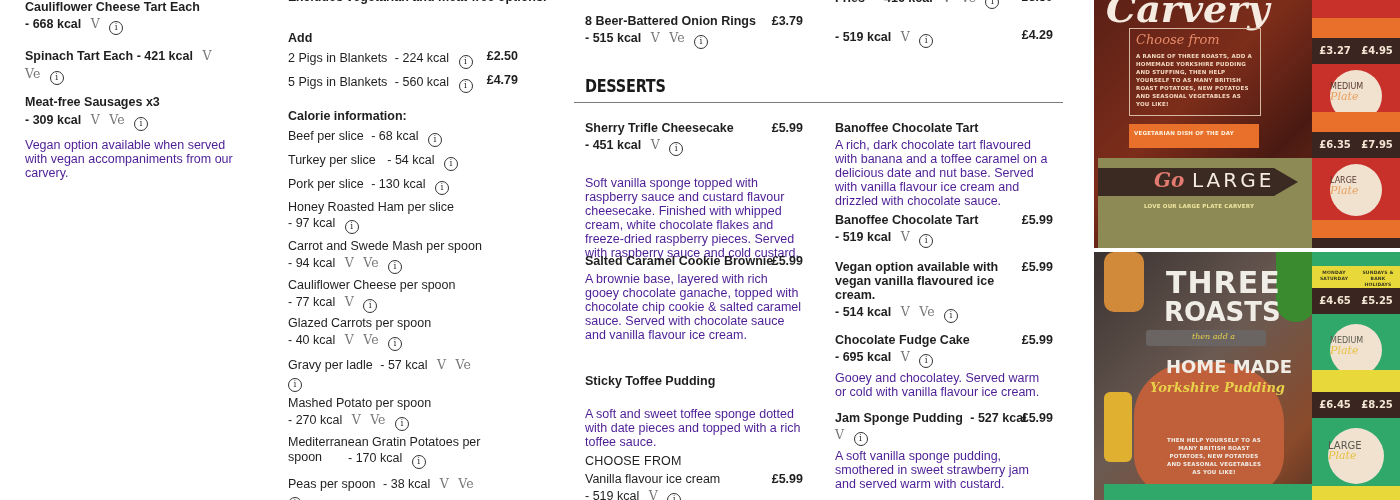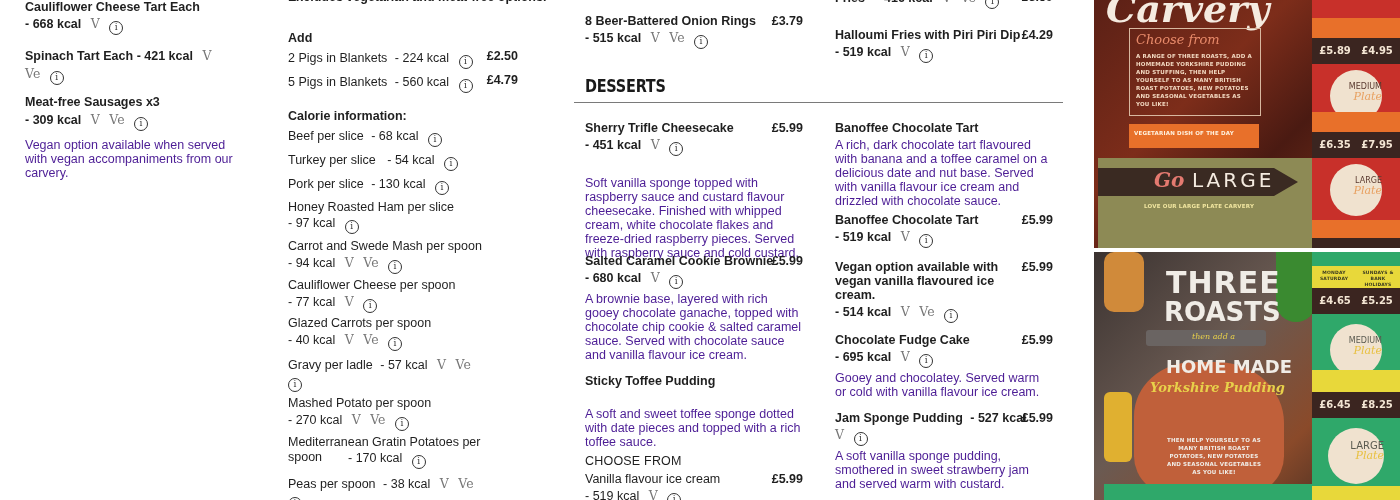--- a/index.html
+++ b/index.html
@@ -34,21 +34,21 @@
 
   .photo { position: absolute; left: 1094px; width: 306px; overflow: hidden; }
   .photo1 { top: 0; height: 248px; background: linear-gradient(135deg, #5a2016 0%, #7d2d1a 35%, #4a1a12 60%, #8a3a1c 100%); }
   .photo2 { top: 252px; height: 248px; background: linear-gradient(135deg, #3a3230 0%, #6a5a52 40%, #8a4a2a 70%, #2a2220 100%); }
 
   .p-title { position: absolute; color: #f5ebe0; font-family: "DejaVu Serif", serif; font-style: italic; font-weight: bold; }
   .p-box { position: absolute; border: 1px solid #d8b8a0; }
   .p-txt { position: absolute; color: #f2d8c0; font-size: 5.5px; line-height: 8px; font-family: "DejaVu Sans", sans-serif; font-weight: bold; letter-spacing: 0.2px; }
   .p-orange { position: absolute; background: #e8702a; }
   .p-strip { position: absolute; left: 218px; width: 88px; top: 0; height: 248px; }
-  .plate { position: absolute; width: 52px; height: 52px; border-radius: 50%; background: #f0e2cf; text-align: right; }
+  .plate { position: absolute; width: 52px; height: 52px; border-radius: 50%; background: #f0e2cf; text-align: left; }
   .plate span { display: block; font-family: "DejaVu Sans", sans-serif; font-size: 8px; line-height: 9px; }
   .plate .sub { font-family: "DejaVu Serif", serif; font-style: italic; font-size: 11px; line-height: 12px; }
   .p-price { position: absolute; font-family: "DejaVu Sans", sans-serif; font-weight: bold; font-size: 10px; color: #f3e5d3; width: 42px; text-align: center; }
   .p-dark { position: absolute; background: #3b2520; }
 </style>
 </head>
 <body>
 
 <div class="col col1">
   <div class="abs" style="top:0;left:0;width:230px">
@@ -196,25 +196,20 @@
       <span class="kcal-b">- 451 kcal</span>
       <span class="diet">V</span>
       <span class="info">i</span>
     </div>
     <div class="desc" style="margin-top:20px">Soft vanilla sponge topped with raspberry sauce and custard flavour cheesecake. Finished with whipped cream, white chocolate flakes and freeze-dried raspberry pieces. Served with raspberry sauce and cold custard.</div>
   </div>
 
   <div class="abs" style="top:254px;left:0;width:218px">
     <div class="name">Salted Caramel Cookie Brownie</div>
     <span class="price" style="top:0">£5.99</span>
-    <div style="margin-top:1px">
-      <span class="kcal-b">- 680 kcal</span>
-      <span class="diet">V</span>
-      <span class="info">i</span>
-    </div>
     <div class="desc" style="margin-top:3px">A brownie base, layered with rich gooey chocolate ganache, topped with chocolate chip cookie &amp; salted caramel sauce. Served with chocolate sauce and vanilla flavour ice cream.</div>
   </div>
 
   <div class="abs" style="top:374px;left:0;width:218px">
     <div class="name">Sticky Toffee Pudding</div>
     <div class="desc" style="margin-top:18px">A soft and sweet toffee sponge dotted with date pieces and topped with a rich toffee sauce.</div>
     <div style="margin-top:5px;font-size:12.5px;font-weight:normal;letter-spacing:0.2px">CHOOSE FROM</div>
     <div style="position:relative;margin-top:3px">
       <div>Vanilla flavour ice cream</div>
       <span class="price" style="top:0">£5.99</span>
@@ -238,21 +233,20 @@
   <div class="abs" style="top:-10px;left:0;width:218px">
     <span class="name">Fries</span>
     <span class="kcal-b" style="margin-left:8px">- 416 kcal</span>
     <span class="diet">V</span>
     <span class="diet">Ve</span>
     <span class="info">i</span>
     <span class="price" style="top:0">£3.59</span>
   </div>
 
   <div class="abs" style="top:28px;left:0;width:218px">
-    <div class="name">Halloumi Fries with Piri Piri Dip</div>
     <span class="price" style="top:0">£4.29</span>
     <div style="margin-top:1px">
       <span class="kcal-b">- 519 kcal</span>
       <span class="diet">V</span>
       <span class="info">i</span>
     </div>
   </div>
 
   <div class="abs" style="top:121px;left:0;width:218px">
     <div class="name">Banoffee Chocolate Tart</div>
@@ -312,21 +306,21 @@
   <div class="p-txt" style="left:40px;top:129px;color:#fff2e0">VEGETARIAN DISH OF THE DAY</div>
   <div class="abs" style="left:4px;top:158px;width:214px;height:90px;background:#8d8a55"></div>
   <div class="abs" style="left:4px;top:168px;width:200px;height:28px;background:#3a2a22;clip-path:polygon(0 0,88% 0,100% 50%,88% 100%,0 100%)"></div>
   <div class="p-title" style="left:60px;top:168px;font-size:20px;color:#e47a70">Go</div>
   <div class="abs" style="left:98px;top:168px;font-size:20px;color:#f5ebe0;letter-spacing:3px;font-family:'DejaVu Sans',sans-serif">LARGE</div>
   <div class="p-txt" style="left:50px;top:202px;color:#f1e6a0">LOVE OUR LARGE PLATE CARVERY</div>
 
   <div class="p-strip" style="background:#c8302a">
     <div class="p-orange" style="left:0;top:18px;width:88px;height:20px"></div>
     <div class="p-dark" style="left:0;top:38px;width:88px;height:26px"></div>
-    <div class="p-price" style="left:2px;top:45px">£5.89</div>
+    <div class="p-price" style="left:2px;top:45px">£3.27</div>
     <div class="p-price" style="left:44px;top:45px">£4.95</div>
     <div class="plate" style="left:18px;top:70px">
       <span style="margin-top:12px;color:#5a3a30">MEDIUM</span>
       <span class="sub" style="color:#e8a060">Plate</span>
     </div>
     <div class="p-orange" style="left:0;top:112px;width:88px;height:20px"></div>
     <div class="p-dark" style="left:0;top:132px;width:88px;height:26px"></div>
     <div class="p-price" style="left:2px;top:139px">£6.35</div>
     <div class="p-price" style="left:44px;top:139px">£7.95</div>
     <div class="plate" style="left:18px;top:164px">

